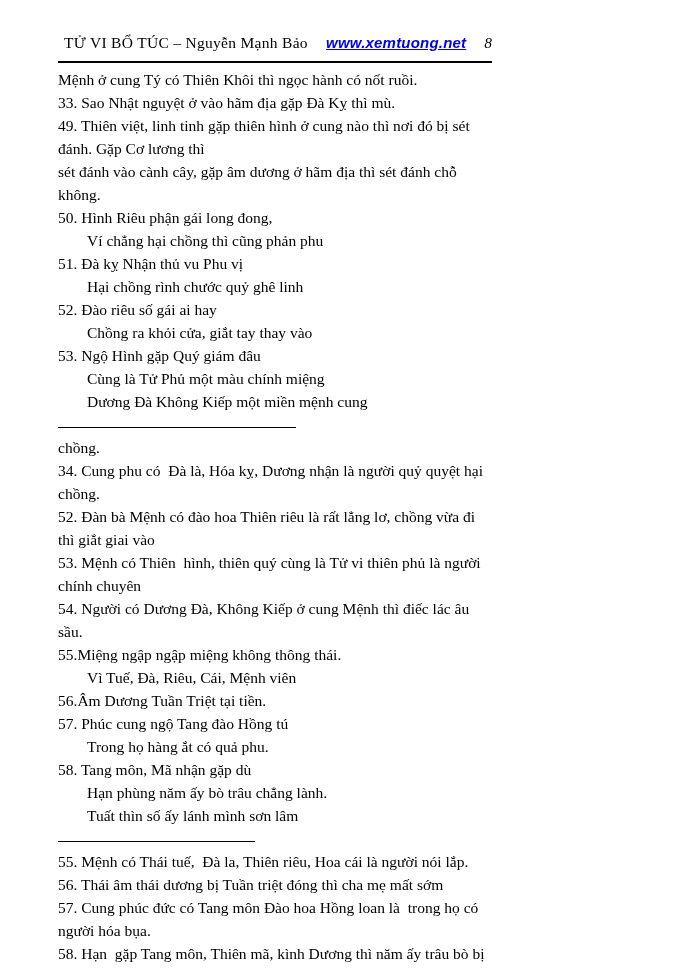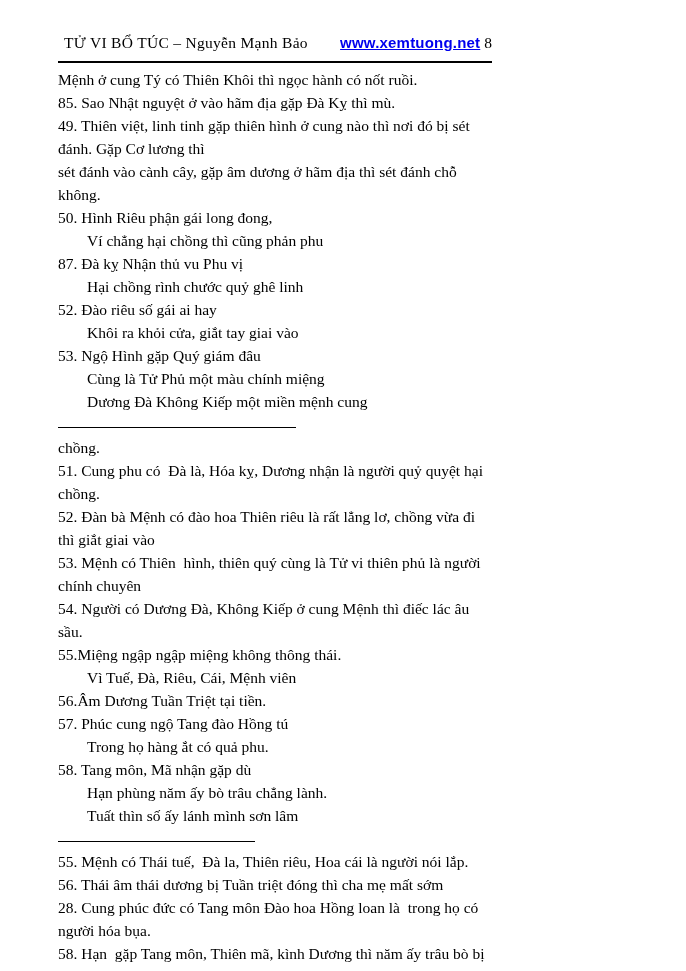--- a/index.html
+++ b/index.html
@@ -13,21 +13,21 @@
     padding:34px 58px 0 58px;
     overflow:hidden;
   }
   .hdr {
     display:flex;
     justify-content:space-between;
     align-items:baseline;
     padding-left:6px;
   }
   .htitle { font-size:15.5px; letter-spacing:0.3px; white-space:nowrap; }
-  .hright { display:flex; align-items:baseline; gap:4px; }
+  .hright { display:flex; align-items:baseline; gap:18px;font-style:italic; }
   .hlink {
     font-family:"Liberation Sans", sans-serif;
     font-weight:700;
     font-size:15px;
     text-decoration:underline;
     letter-spacing:0.2px;
     cursor:pointer;
   }
   .hpage { font-size:15.5px; }
   .hrule { border:none; border-top:2px solid #000; margin:9px 0 0 0; }
@@ -53,50 +53,50 @@
     <span class="htitle">TỬ VI BỔ TÚC – Nguyễn Mạnh Bảo</span>
     <span class="hright">
       <a class="hlink" style="color: rgb(0, 0, 238);">www.xemtuong.net</a>
       <span class="hpage">8</span>
     </span>
   </header>
   <hr class="hrule">
   <main id="content">
       <section>
         <p class="line">Mệnh ở cung Tý có Thiên Khôi thì ngọc hành có nốt ruồi.</p>
-        <p class="line">85. Sao Nhật nguyệt ở vào hãm địa gặp Đà Kỵ thì mù.</p>
+        <p class="line">33. Sao Nhật nguyệt ở vào hãm địa gặp Đà Kỵ thì mù.</p>
         <p class="line">49. Thiên việt, linh tinh gặp thiên hình ở cung nào thì nơi đó bị sét đánh. Gặp Cơ lương thì</p>
         <p class="line">sét đánh vào cành cây, gặp âm dương ở hãm địa thì sét đánh chỗ không.</p>
         <p class="line">50. Hình Riêu phận gái long đong,</p>
         <p class="line indent">Ví chẳng hại chồng thì cũng phản phu</p>
-        <p class="line">87. Đà kỵ Nhận thủ vu Phu vị</p>
+        <p class="line">51. Đà kỵ Nhận thủ vu Phu vị</p>
         <p class="line indent">Hại chồng rình chước quỷ ghê linh</p>
         <p class="line">52. Đào riêu số gái ai hay</p>
-        <p class="line indent">Khôi ra khỏi cửa, giắt tay giai vào</p>
+        <p class="line indent">Chồng ra khỏi cửa, giắt tay thay vào</p>
         <p class="line">53. Ngộ Hình gặp Quý giám đâu</p>
         <p class="line indent">Cùng là Tử Phủ một màu chính miệng</p>
         <p class="line indent">Dương Đà Không Kiếp một miền mệnh cung</p>
       </section>
       <div class="divider" style="width: 238px;"></div>
       <section>
         <p class="line">chồng.</p>
-        <p class="line">51. Cung phu có  Đà là, Hóa kỵ, Dương nhận là người quỷ quyệt hại  chồng.</p>
+        <p class="line">34. Cung phu có  Đà là, Hóa kỵ, Dương nhận là người quỷ quyệt hại  chồng.</p>
         <p class="line">52. Đàn bà Mệnh có đào hoa Thiên riêu là rất lẳng lơ, chồng vừa đi thì giắt giai vào</p>
         <p class="line">53. Mệnh có Thiên  hình, thiên quý cùng là Tử vi thiên phủ là người chính chuyên</p>
         <p class="line">54. Người có Dương Đà, Không Kiếp ở cung Mệnh thì điếc lác âu sầu.</p>
         <p class="line">55.Miệng ngập ngập miệng không thông thái.</p>
         <p class="line indent">Vì Tuế, Đà, Riêu, Cái, Mệnh viên</p>
         <p class="line">56.Âm Dương Tuần Triệt tại tiền.</p>
         <p class="line">57. Phúc cung ngộ Tang đào Hồng tú</p>
         <p class="line indent">Trong họ hàng ắt có quả phu.</p>
         <p class="line">58. Tang môn, Mã nhận gặp dù</p>
         <p class="line indent">Hạn phùng năm ấy bò trâu chẳng lành.</p>
         <p class="line indent">Tuất thìn số ấy lánh mình sơn lâm</p>
       </section>
       <div class="divider" style="width: 197px;"></div>
       <section>
         <p class="line">55. Mệnh có Thái tuế,  Đà la, Thiên riêu, Hoa cái là người nói lắp.</p>
         <p class="line">56. Thái âm thái dương bị Tuần triệt đóng thì cha mẹ mất sớm</p>
-        <p class="line">28. Cung phúc đức có Tang môn Đào hoa Hồng loan là  trong họ có người hóa bụa.</p>
+        <p class="line">57. Cung phúc đức có Tang môn Đào hoa Hồng loan là  trong họ có người hóa bụa.</p>
         <p class="line">58. Hạn  gặp Tang môn, Thiên mã, kình Dương thì năm ấy trâu bò bị dịch.</p>
       </section>
     </main>
 </div>
 
 </body></html>

